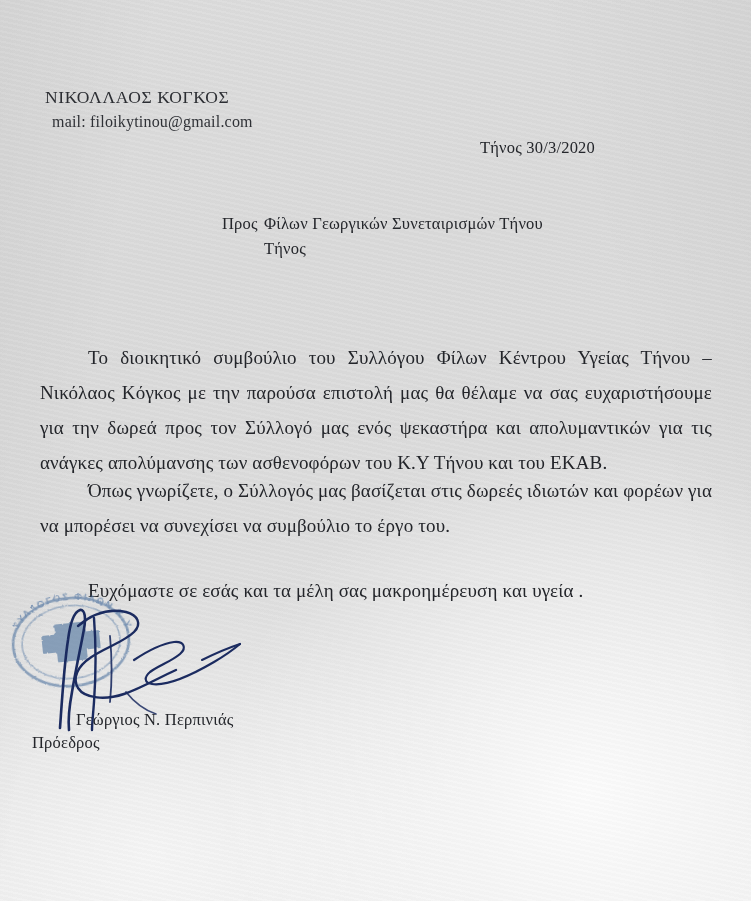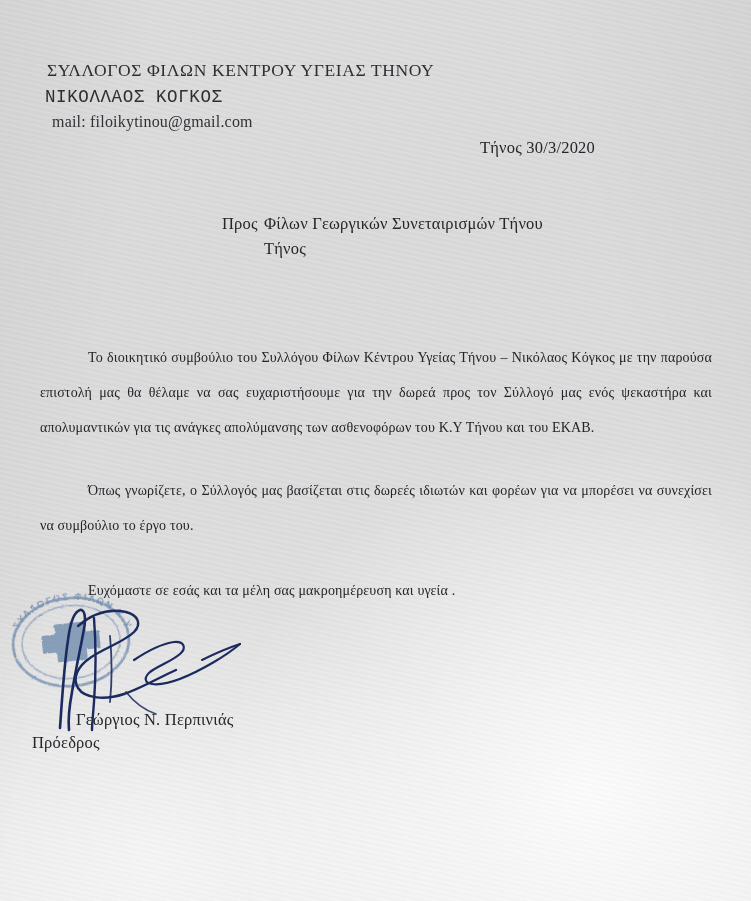--- a/index.html
+++ b/index.html
@@ -48,21 +48,20 @@
     left: 47px; top: 60px;
     font-size: 17.5px;
     color: #2c2e33;
     letter-spacing: 0.6px;
   }
   .lh2 {
     left: 45px; top: 87px;
     font-size: 17.5px;
     color: #2c2e33;
     letter-spacing: 0.6px;
-    font-family: Liberation Mono, monospace;
   }
   .lh3 {
     left: 52px; top: 113px;
     font-size: 16px;
     color: #2f3136;
   }
 
   .dateline {
     left: 480px; top: 138px;
     font-size: 16.5px;
@@ -81,21 +80,21 @@
   .recip-city {
     left: 264px; top: 239px;
     font-size: 16.5px;
   }
 
   
   .para {
     position: absolute;
     left: 40px;
     width: 672px;
-    font-size: 14px;
+    font-size: 19px;
     line-height: 35px;
     color: #23252a;
     text-align: justify;
     text-indent: 48px;
     letter-spacing: 0.15px;
     white-space: normal;
   }
   .para.p1 { top: 340px; }
   .para.p2 { top: 473px; }
   .para.p3 { top: 573px; text-align: left; font-family: Liberation Serif, serif; }
@@ -138,21 +137,20 @@
     height: 140px;
     pointer-events: none;
   }
   #signature svg { display: block; width: 210px; height: 140px; }
 </style>
 </head>
 <body>
 
 <div id="scan">
 
-  <div class="txt lh1">ΣΥΛΛΟΓΟΣ ΦΙΛΩΝ ΚΕΝΤΡΟΥ ΥΓΕΙΑΣ ΤΗΝΟΥ</div>
 
   <div class="txt lh2">ΝΙΚΟΛΛΑΟΣ ΚΟΓΚΟΣ</div>
 
   <div class="txt lh3">mail: filoikytinou@gmail.com</div>
 
   <div class="txt dateline">Τήνος  30/3/2020</div>
 
   <div class="txt recip-label">Προς</div>
   <div class="txt recip-name">Φίλων Γεωργικών Συνεταιρισμών Τήνου</div>
   <div class="txt recip-city">Τήνος</div>

